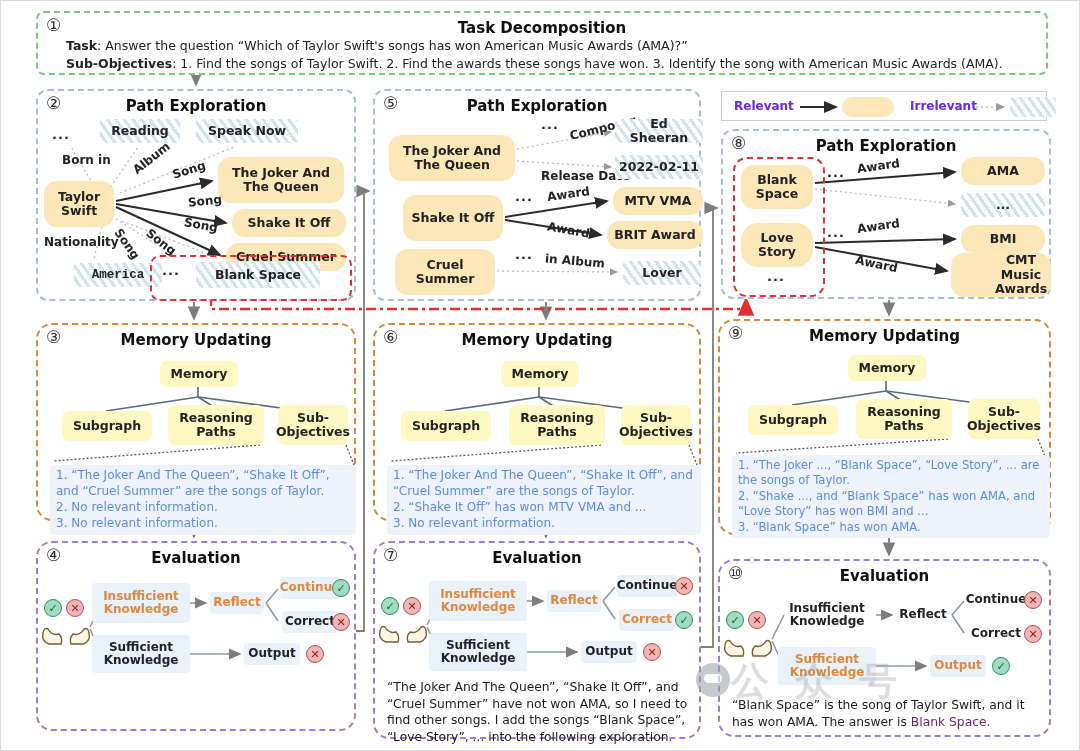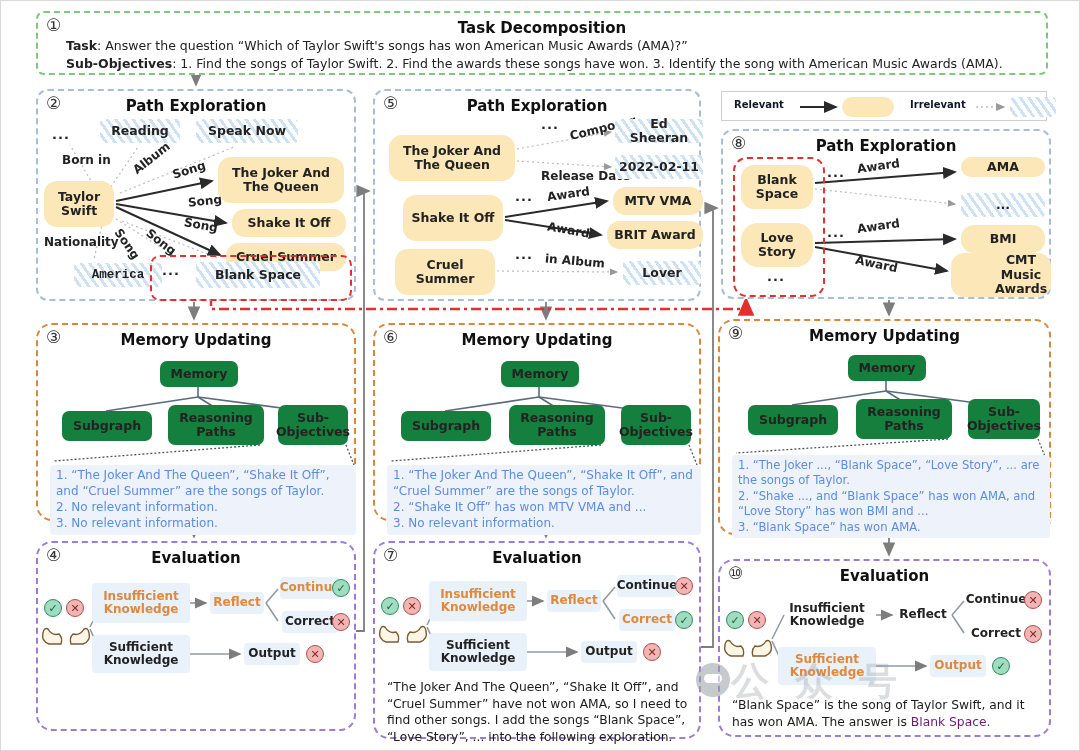--- a/index.html
+++ b/index.html
@@ -13,37 +13,37 @@
   .b-purple{border:2px dashed #9d7bd8;border-radius:16px;}
   .num{position:absolute;left:8px;top:4px;font-size:17px;color:#333;line-height:1;}
   .ptitle{position:absolute;left:0;right:0;top:6px;text-align:center;font-weight:700;
           font-size:15px;color:#111;}
   .node{position:absolute;display:flex;align-items:center;justify-content:center;
         text-align:center;font-size:12.5px;font-weight:600;color:#222;line-height:1.15;
         box-sizing:border-box;padding:1px 4px;}
   .yel{background:#fbe7b8;border-radius:13px;}
   .hatch{background:repeating-linear-gradient(55deg,#ffffff 0 4px,#cfe2f4 4px 7px);
          border-radius:4px;}
-  .pink{background:#15803d;border-radius:7px;font-weight:700;}
+  .pink{background:#fef9c3;border-radius:7px;font-weight:700;}
   .lite{background:#e9f2fb;border-radius:4px;}
   .lbl{position:absolute;font-size:12px;font-weight:600;color:#222;white-space:nowrap;}
   .dots{position:absolute;font-size:13px;font-weight:700;letter-spacing:1px;color:#222;}
   .orange{color:#e0883c;}
   .bluelist{position:absolute;background:#eef3fb;border-radius:4px;color:#5c8ce0;
             font-size:12px;line-height:1.33;padding:3px 6px;font-weight:500;}
   .etext{position:absolute;font-size:12.3px;line-height:1.36;color:#1c1c1c;font-weight:500;}
   .badge{position:absolute;width:18px;height:18px;border-radius:50%;display:flex;
          align-items:center;justify-content:center;font-size:11px;font-weight:700;
          box-sizing:border-box;}
   .badge.ok{background:#9fdcc0;border:1.6px solid #2e8b63;color:#14623f;}
   .badge.no{background:#efb6b6;border:1.6px solid #b34d4d;color:#8f1f1f;}
   .redbox{position:absolute;border:2.5px dashed #e23030;border-radius:10px;}
   svg.abs{position:absolute;left:0;top:0;overflow:visible;}
   .legend{position:absolute;border:1px solid #cfcfcf;background:#fff;box-sizing:border-box;}
-  .ltext{position:absolute;font-size:10px;font-weight:600;color:#0f172a;}
+  .ltext{position:absolute;font-size:12px;font-weight:600;color:#6d28d9;}
   .lpill{position:absolute;}
   .ebox{position:absolute;display:flex;align-items:center;justify-content:center;
         text-align:center;font-size:12px;font-weight:700;line-height:1.1;box-sizing:border-box;}
   .wm{position:absolute;left:730px;top:655px;width:340px;font-size:38px;color:#8c9196;
       opacity:.30;font-weight:700;letter-spacing:26px;pointer-events:none;z-index:50;
       white-space:nowrap;}
   .wmicon{position:absolute;left:695px;top:662px;width:34px;height:34px;border-radius:50%;
           background:#9aa0a6;opacity:.55;z-index:50;}
   .wmicon:after{content:"";position:absolute;left:8px;top:11px;width:18px;height:9px;
           border-radius:5px;background:#fff;}
@@ -171,21 +171,21 @@
       <line x1="92" y1="58" x2="232" y2="73" stroke="#bcbcbc" stroke-width="1.2" stroke-dasharray="2 3" marker-end="url(#ahg)"></line>
       <line x1="92" y1="112" x2="232" y2="108" stroke="#2a2a2a" stroke-width="2" marker-end="url(#ahb)"></line>
       <line x1="92" y1="116" x2="224" y2="140" stroke="#2a2a2a" stroke-width="2" marker-end="url(#ahb)"></line>
     </svg>
     <div class="redbox" style="left:10px;top:26px;width:88px;height:136px;border-radius:14px;"></div>
     <div class="node yel" style="left:18px;top:34px;width:72px;height:44px;">Blank Space</div>
     <div class="node yel" style="left:18px;top:92px;width:72px;height:44px;border-radius:17px;">Love Story</div>
     <span class="dots" style="left:44px;top:138px;">...</span>
     <span class="dots" style="left:104px;top:34px;">...</span>
     <span class="lbl" style="left:134px;top:28px;transform:rotate(-8deg);">Award</span>
-    <div class="node yel" style="left:238px;top:26px;width:84px;height:20px;">AMA</div>
+    <div class="node yel" style="left:238px;top:26px;width:84px;height:28px;">AMA</div>
     <div class="node hatch" style="left:238px;top:62px;width:84px;height:24px;">...</div>
     <span class="dots" style="left:104px;top:94px;">...</span>
     <span class="lbl" style="left:134px;top:88px;transform:rotate(-8deg);">Award</span>
     <div class="node yel" style="left:238px;top:94px;width:84px;height:28px;">BMI</div>
     <span class="lbl" style="left:132px;top:126px;transform:rotate(12deg);">Award</span>
     <div class="node yel" style="left:228px;top:122px;width:100px;height:44px;padding-left:44px;">CMT Music Awards</div>
   </div>
 
   <div class="panel b-orange" style="left:35px;top:322px;width:320px;height:198px;">
     <span class="num">③</span>

